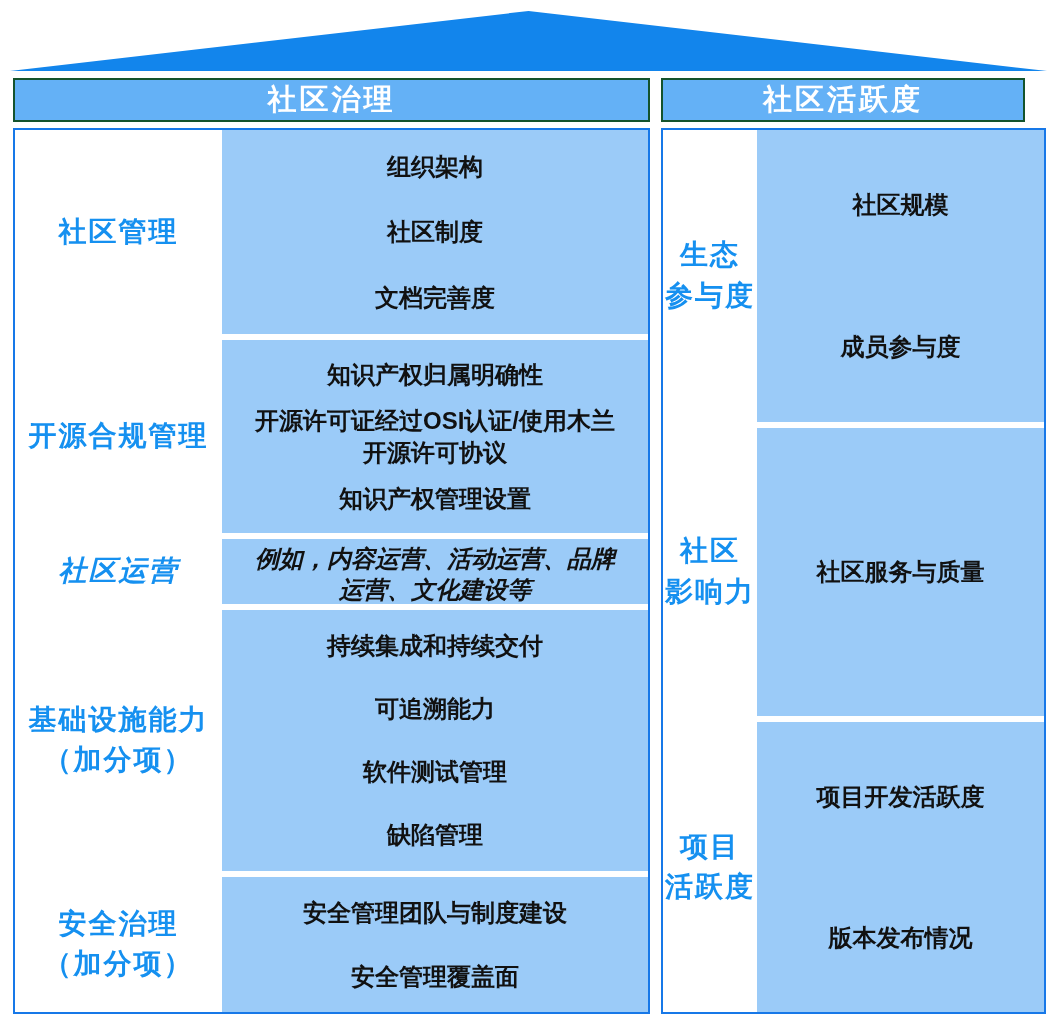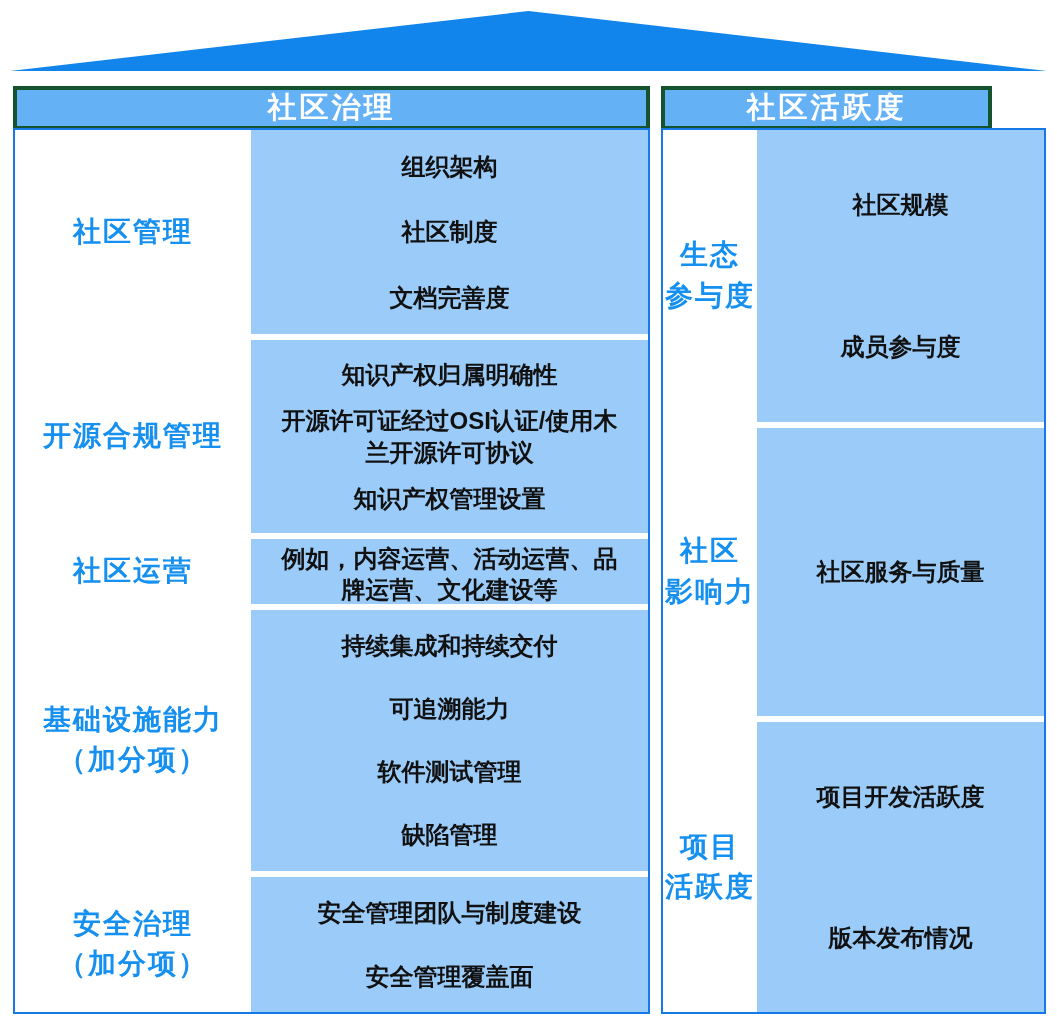--- a/index.html
+++ b/index.html
@@ -24,60 +24,60 @@
     background:var(--roof);
     clip-path:polygon(50% 0,100% 100%,0 100%);
   }
   .roof-title{
     position:absolute;left:0;bottom:3px;width:100%;
     text-align:center;color:#ffffff;font-weight:bold;
     font-size:32px;letter-spacing:3px;
   }
   
   .hdr{
-    position:absolute;top:86px;height:44px;
+    position:absolute;top:78px;height:44px;
     background:var(--header);
-    border:4px solid #14532d;
+    border:2px solid #14532d;
     display:flex;align-items:center;justify-content:center;
     color:#ffffff;font-weight:bold;font-size:29px;letter-spacing:3px;
   }
   .hdr-left{left:13px;width:637px;}
-  .hdr-right{left:661px;width:331px;}
+  .hdr-right{left:661px;width:364px;}
   
   .box{
     position:absolute;top:128px;height:886px;
     background:#ffffff;border:2px solid var(--border);
     display:flex;flex-direction:column;row-gap:6px;
   }
   .box-left{left:13px;width:637px;}
   .box-right{left:661px;width:385px;}
   .section{display:flex;flex-direction:row;min-height:0;}
   .label-col{
     background:#ffffff;
     display:flex;align-items:center;justify-content:center;
     text-align:center;
     color:var(--label-text);font-weight:bold;font-size:28px;
     letter-spacing:2px;line-height:1.45;white-space:pre-line;
     flex:0 0 auto;
   }
-  .box-left .label-col{width:236px;}
+  .box-left .label-col{width:207px;}
   .box-right .label-col{width:94px;}
   .items-col{
     flex:1 1 auto;background:var(--cell);
     display:flex;flex-direction:column;
     padding:4px 24px;
     justify-content:space-between;
   }
   .item{
     flex:1 1 0;display:flex;align-items:center;justify-content:center;
     text-align:center;color:var(--item-text);
     font-weight:bold;font-size:24px;line-height:1.3;
   }
   
-  .ls0{flex:205 1 0;} .ls1{flex:194 1 0;} .ls2{flex:65 1 0;}
+  .ls0{flex:205 1 0;} .ls1{flex:194 1 0;} .ls2{flex:65 1 0;font-style:italic;}
   .ls3{flex:262 1 0;} .ls4{flex:136 1 0;}
   
   .rs0{flex:293 1 0;} .rs1{flex:290 1 0;} .rs2{flex:291 1 0;}
 </style>
 </head>
 <body>
 
 <div class="stage">
 
   <div class="roof"></div>

